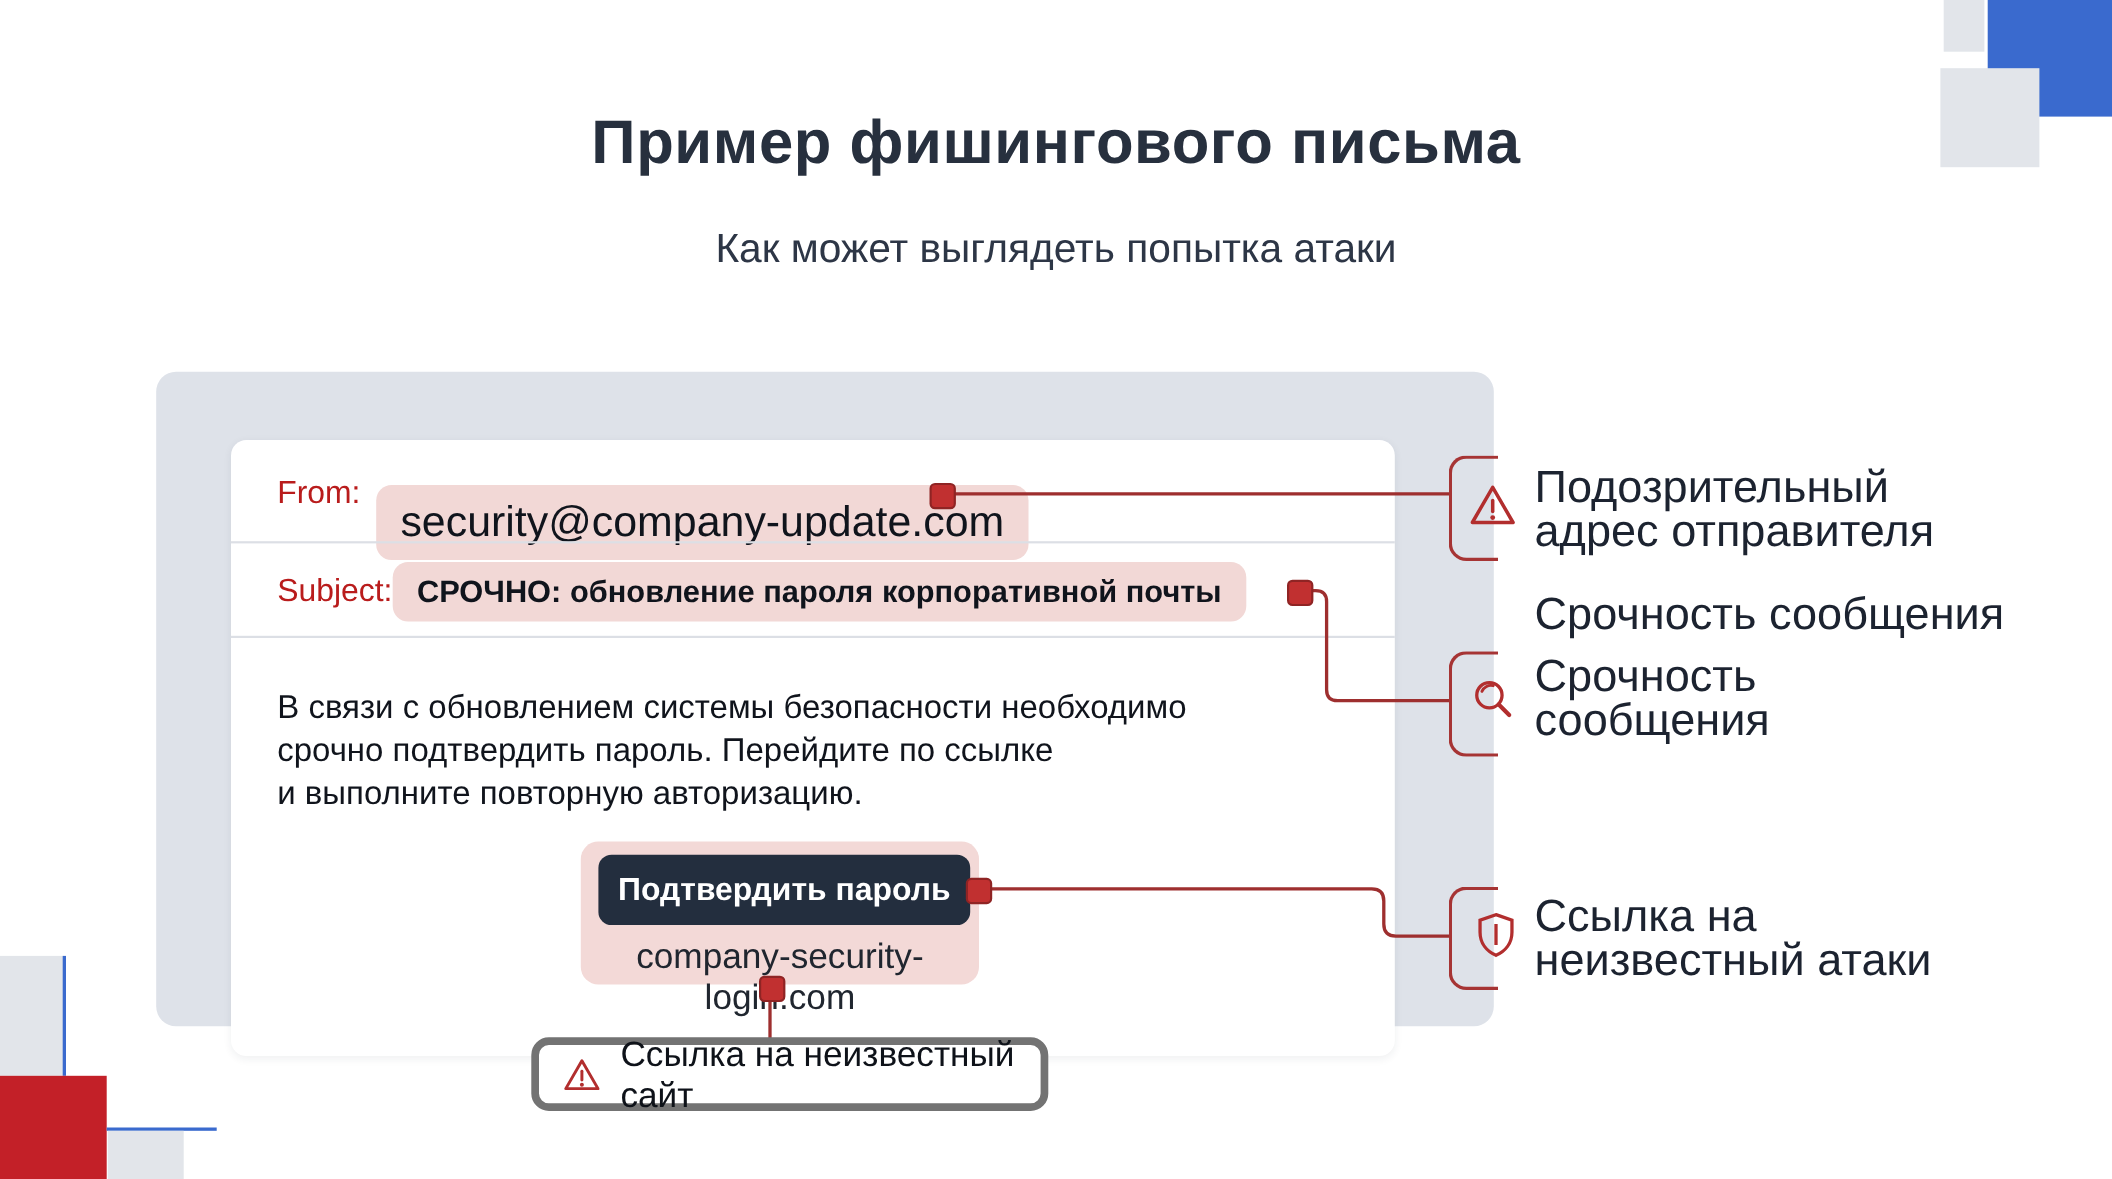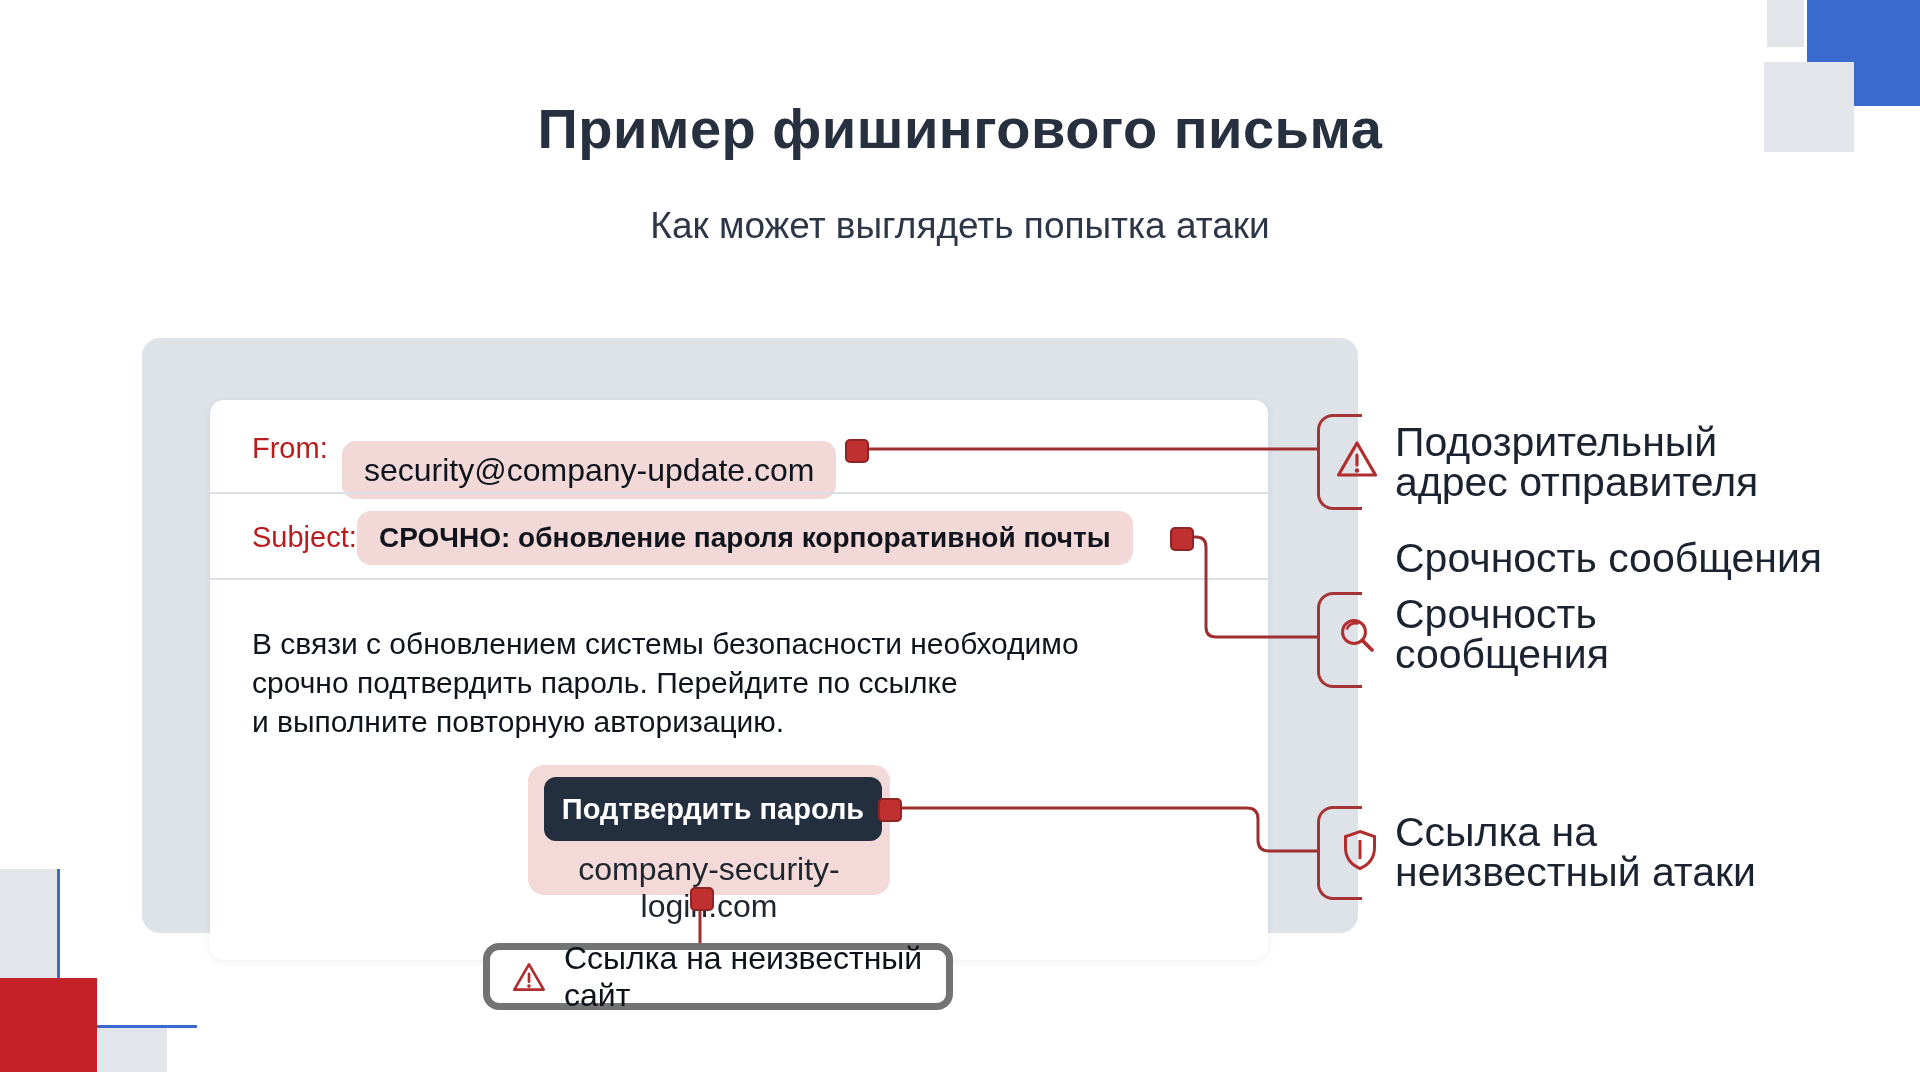--- a/index.html
+++ b/index.html
@@ -23,21 +23,21 @@
   }
   .card-white{
     position:absolute;left:210px;top:400px;width:1058px;height:560px;
     background:#ffffff;border-radius:14px;box-shadow:0 2px 8px rgba(30,40,60,.07);
   }
   .meta-label{position:absolute;font-size:29px;color:#b91c1c;}
   .pill{
     position:absolute;background:#f2d8d6;border-radius:14px;
     display:flex;align-items:center;padding:0 22px;color:#10141c;
   }
-  .pill.from{left:132px;top:23px;height:58px;font-size:32px;margin-top:18px;}
+  .pill.from{left:132px;top:23px;height:68px;font-size:39px;margin-top:18px;}
   .pill.subject{left:147px;top:111px;height:54px;font-size:28px;font-weight:700;}
   .divider{position:absolute;left:0;width:100%;height:2px;background:#dcdfe5;}
   .body-text{
     position:absolute;left:42px;top:224px;font-size:30px;line-height:39px;color:#10141c;
   }
   .pink-box{
     position:absolute;left:318px;top:365px;width:362px;height:130px;
     background:#f3d9d7;border-radius:16px;text-align:center;
   }
   .confirm-btn{

